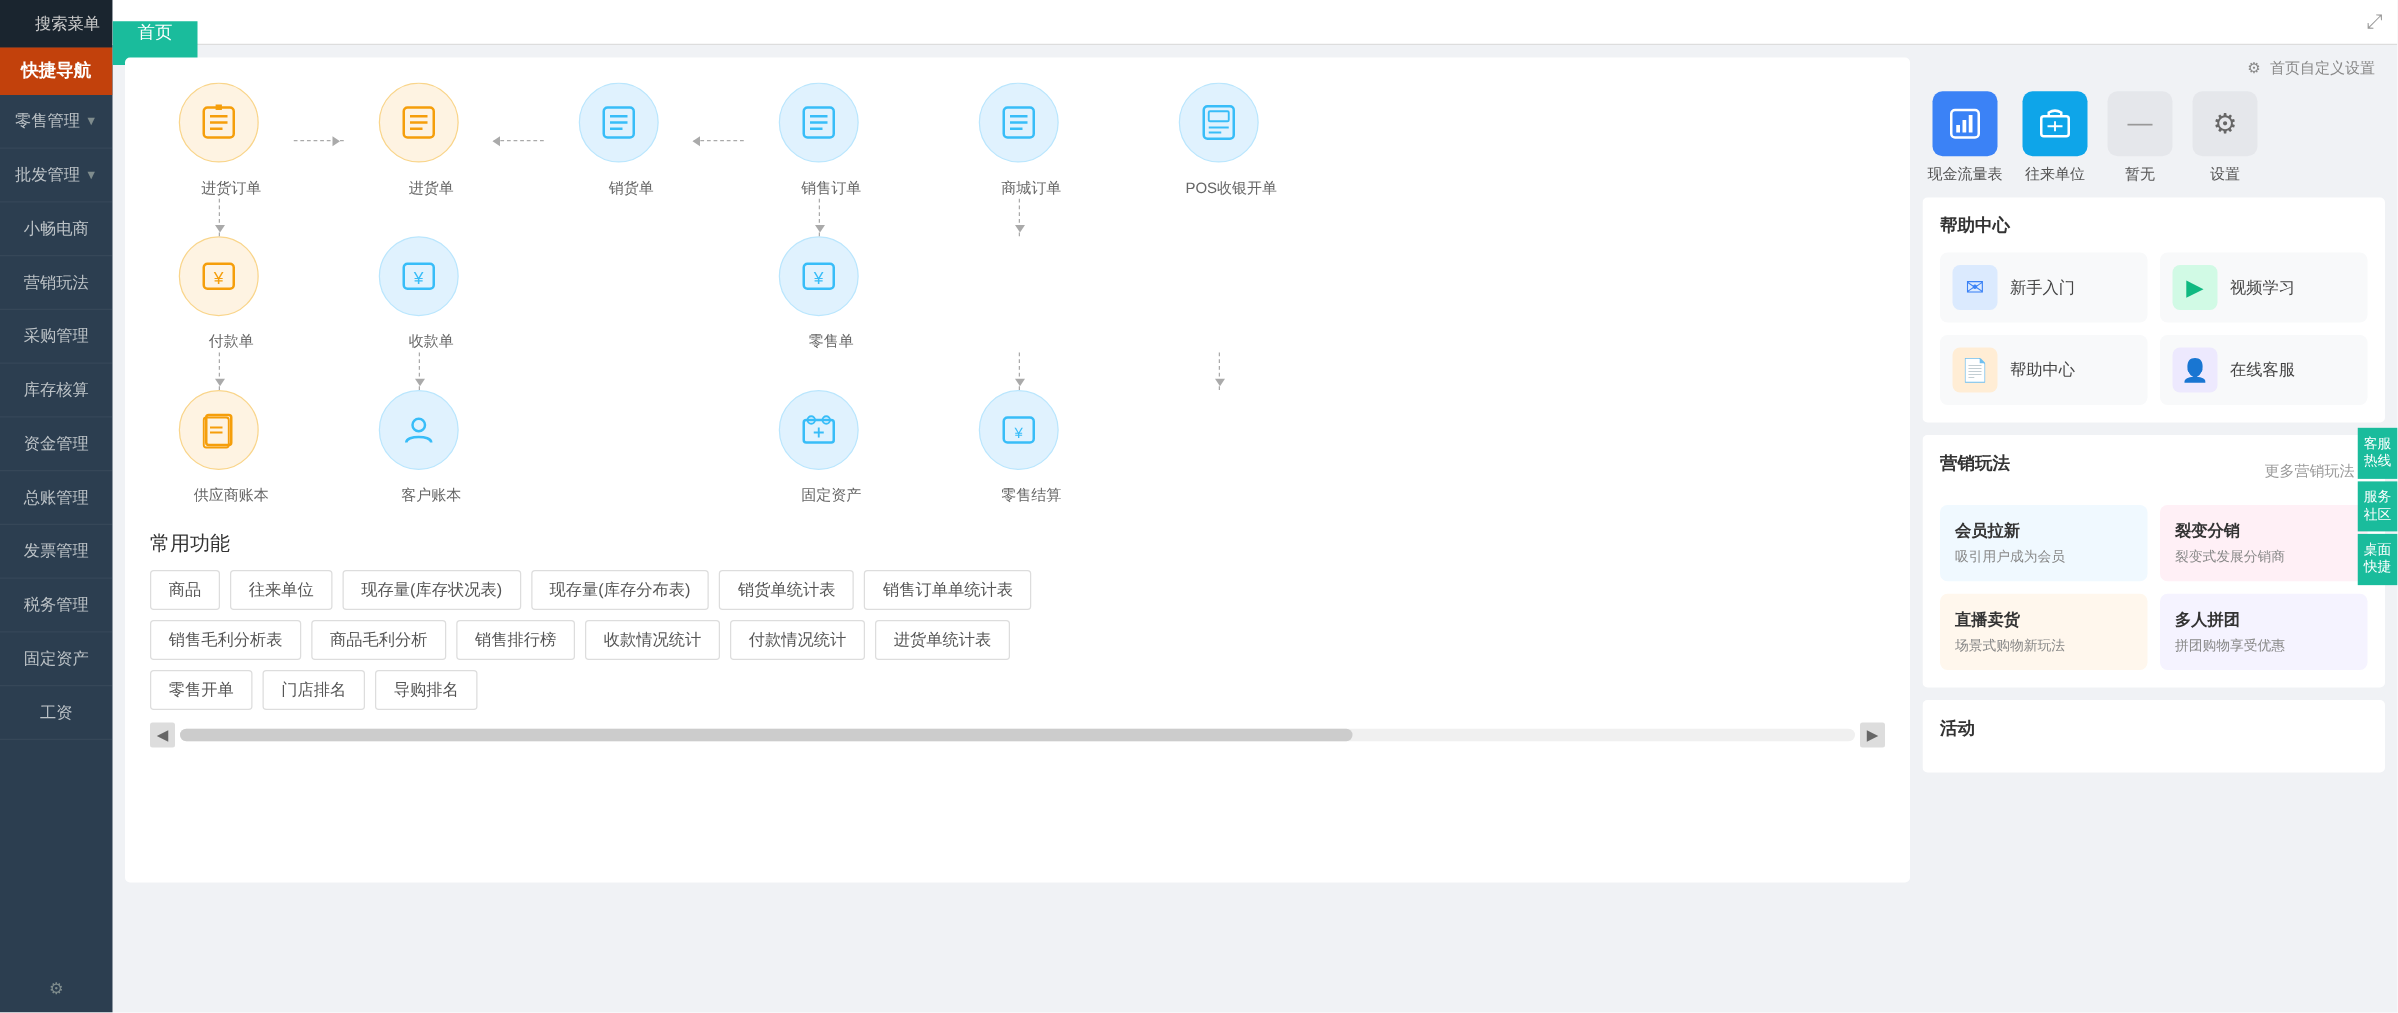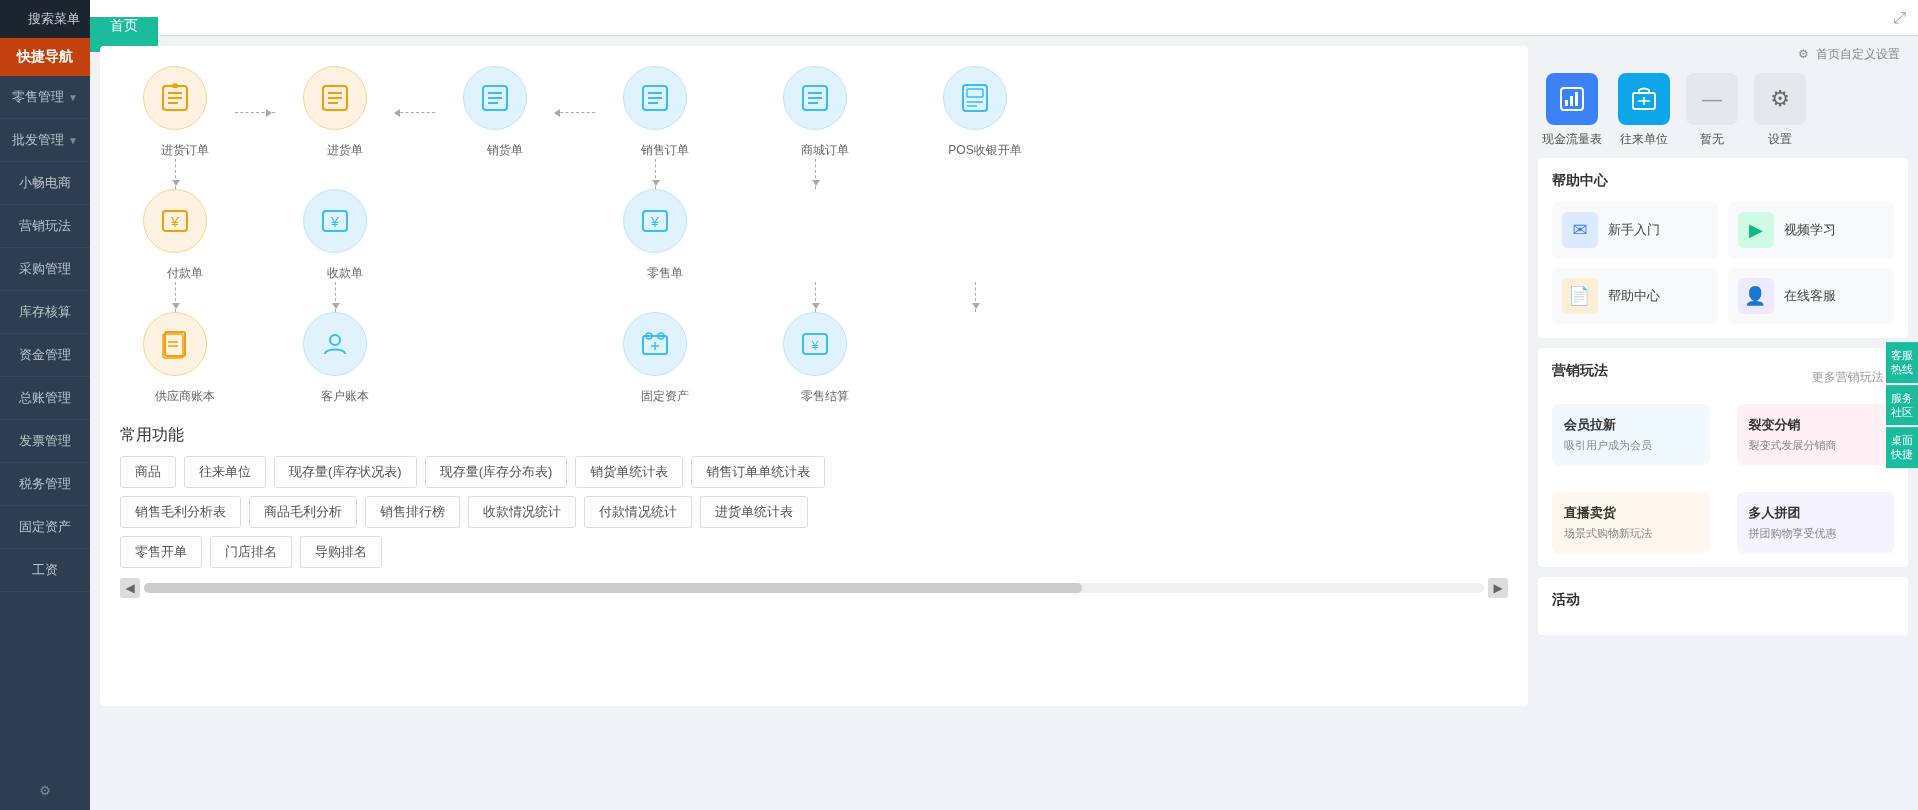--- a/index.html
+++ b/index.html
@@ -204,21 +204,21 @@
     .marketing-header {
       display: flex;
       justify-content: space-between;
       align-items: center;
       margin-bottom: 12px;
     }
     .more-link { font-size: 12px; color: #999; cursor: pointer; }
     .marketing-grid {
       display: grid;
       grid-template-columns: 1fr 1fr;
-      gap: 27px;
+      gap: 10px;
     }
     .marketing-item {
       background: #f0f9ff;
       border-radius: 6px;
       padding: 12px;
       cursor: pointer;
     }
     .marketing-item.pink { background: #fff0f6; }
     .marketing-item.orange { background: #fff7ed; }
     .marketing-item.purple { background: #f5f3ff; }

